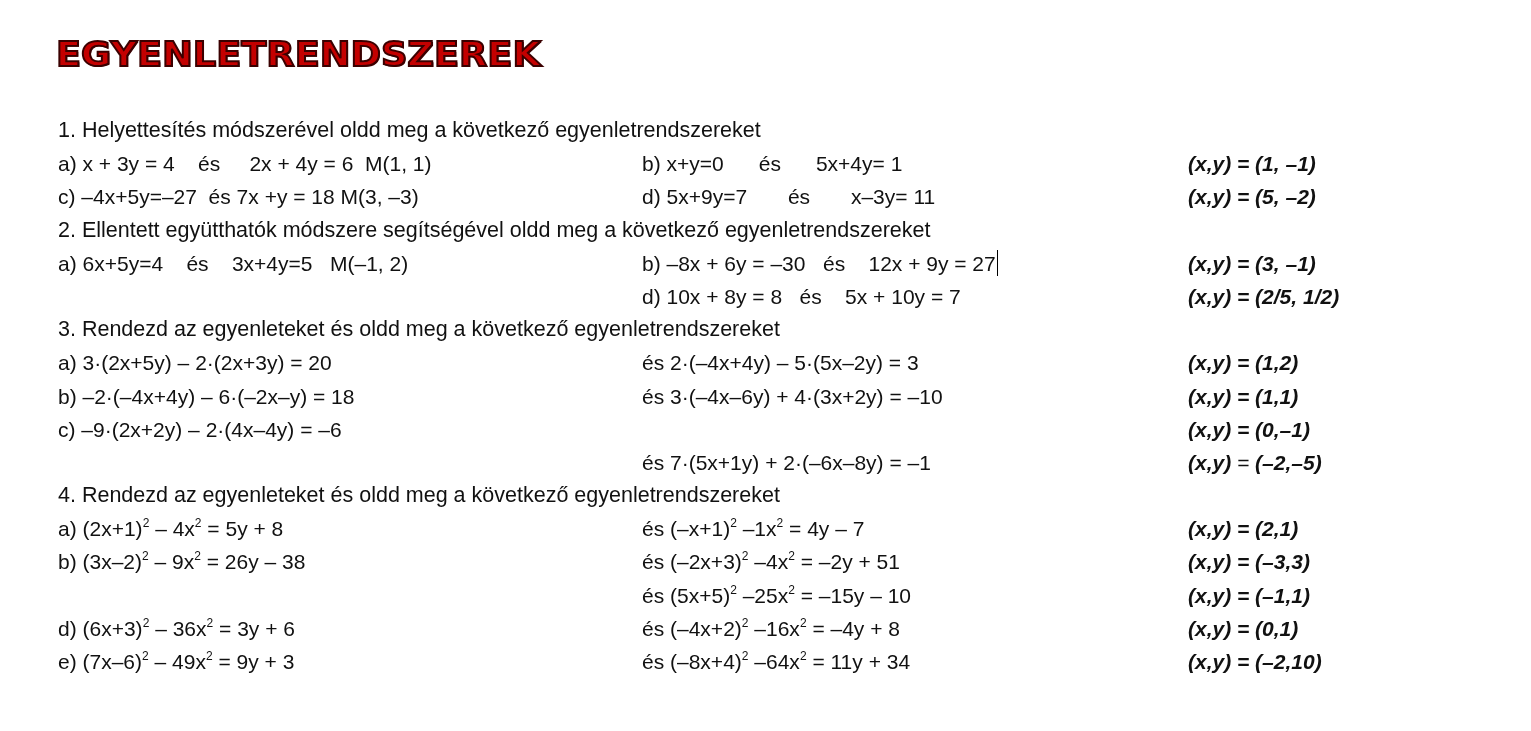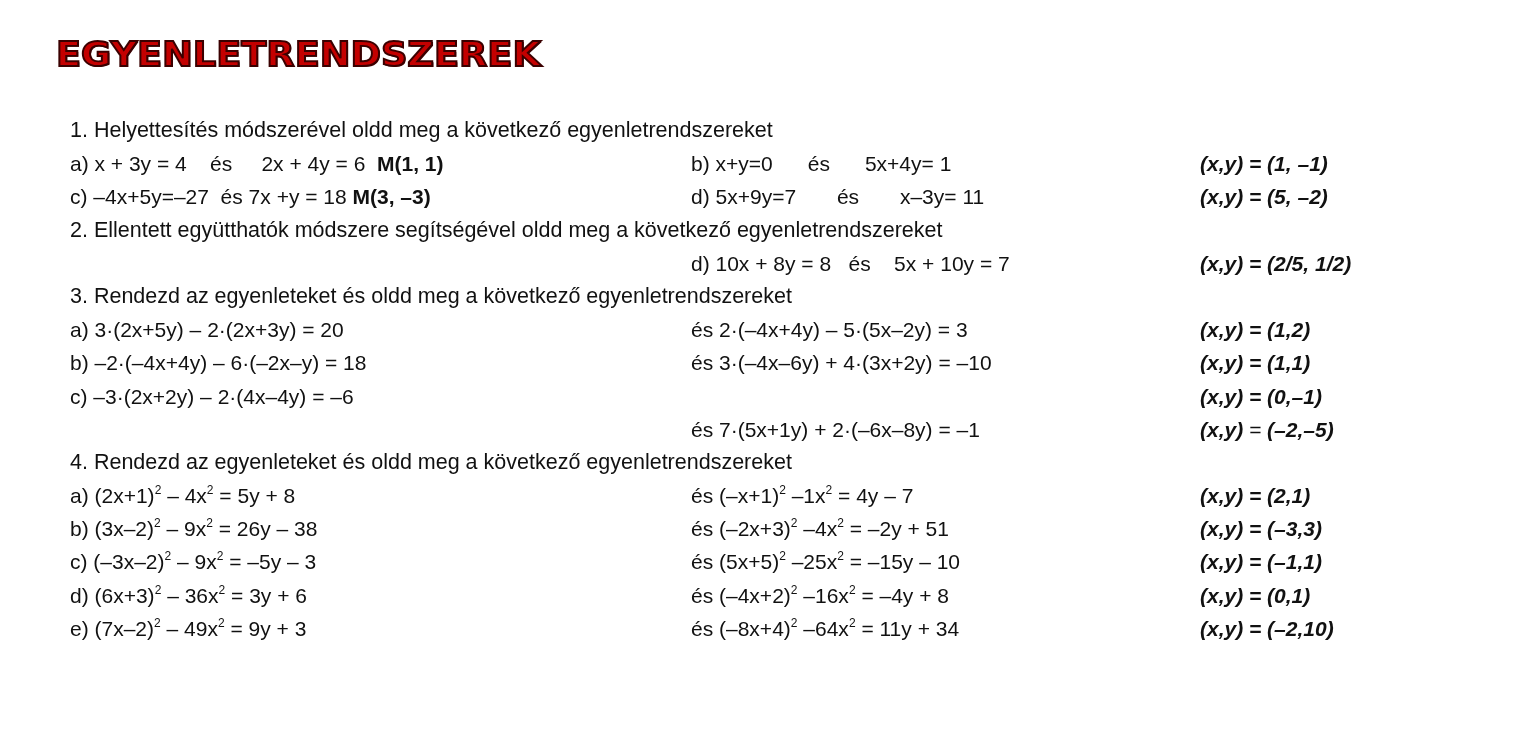--- a/index.html
+++ b/index.html
@@ -12,27 +12,27 @@
       position: absolute; left: 56px; top: 34px;
       font-family: "DejaVu Sans", sans-serif;
       font-weight: 900; font-size: 36px; letter-spacing: 0px;
       color: #c40000;
       -webkit-text-stroke: 2px #3a0000;
       text-shadow: 1px 1px 0 #3a0000;
       transform: scaleX(1.02) scaleY(0.95);
       transform-origin: left top;
       line-height: 44px;
     }
-    .doc { position: absolute; left: 58px; top: 114px; width: 1460px; margin-left: 12px; }
+    .doc { position: absolute; left: 58px; top: 114px; width: 1460px; }
     .line { position: relative; height: 33.2px; font-size: 21px; line-height: 33px; white-space: pre; }
     .heading { font-size: 21.5px; }
     .col-a { position: absolute; left: 0; top: 0; }
-    .col-b { position: absolute; left: 621px; top: 0; }
+    .col-b { position: absolute; left: 584px; top: 0; }
     .col-c { position: absolute; left: 1130px; top: 0; font-weight: bold; font-style: italic; }
-    .b { font-weight: bold; }
+    .b { font-weight: normal; }
     .nb { font-weight: normal; }
     sup { font-size: 12px; vertical-align: 9px; line-height: 0; }
     .cursor { display: inline-block; width: 1px; height: 26px; background: #000; vertical-align: -5px; margin-left: 1px; }
   </style>
 </head>
 <body>
 
 <div class="title">EGYENLETRENDSZEREK</div>
 
 <div class="doc">
@@ -44,64 +44,68 @@
     <span class="col-c">(x,y) = (1, –1)</span>
   </div>
   <div class="line">
     <span class="col-a"><span>c) –4x+5y=–27  és 7x +y = 18 </span><span class="b">M(3, –3)</span></span>
     <span class="col-b">d) 5x+9y=7       és       x–3y= 11</span>
     <span class="col-c">(x,y) = (5, –2)</span>
   </div>
 
   <div class="line heading">2. Ellentett együtthatók módszere segítségével oldd meg a következő egyenletrendszereket</div>
   <div class="line">
+    <span class="col-a"><span>a) 6x+5y=4    és    3x+4y=5   </span><span class="b">M(–1, 2)</span></span>
+    <span class="col-b"><span>b) –8x + 6y = –30   és    12x + 9y = 27</span><span class="cursor"></span></span>
+    <span class="col-c">(x,y) = (3, –1)</span>
+  </div>
+  <div class="line">
     <span class="col-b">d) 10x + 8y = 8   és    5x + 10y = 7</span>
     <span class="col-c">(x,y) = (2/5, 1/2)</span>
   </div>
 
   <div class="line heading">3. Rendezd az egyenleteket és oldd meg a következő egyenletrendszereket</div>
   <div class="line">
     <span class="col-a">a) 3·(2x+5y) – 2·(2x+3y) = 20</span>
     <span class="col-b">és 2·(–4x+4y) – 5·(5x–2y) = 3</span>
     <span class="col-c">(x,y) = (1,2)</span>
   </div>
   <div class="line">
     <span class="col-a">b) –2·(–4x+4y) – 6·(–2x–y) = 18</span>
     <span class="col-b">és 3·(–4x–6y) + 4·(3x+2y) = –10</span>
     <span class="col-c">(x,y) = (1,1)</span>
   </div>
   <div class="line">
-    <span class="col-a">c) –3·(2x+2y) – 2·(4x–4y) = –6</span>
+    <span class="col-a">c) –9·(2x+2y) – 2·(4x–4y) = –6</span>
     <span class="col-c">(x,y) = (0,–1)</span>
   </div>
   <div class="line">
     <span class="col-b">és 7·(5x+1y) + 2·(–6x–8y) = –1</span>
     <span class="col-c"><span>(x,y) </span><span class="nb">=</span><span> (–2,–5)</span></span>
   </div>
 
   <div class="line heading">4. Rendezd az egyenleteket és oldd meg a következő egyenletrendszereket</div>
   <div class="line">
     <span class="col-a"><span>a) (2x+1)</span><sup>2</sup><span> – 4x</span><sup>2</sup><span> = 5y + 8</span></span>
     <span class="col-b"><span>és (–x+1)</span><sup>2</sup><span> –1x</span><sup>2</sup><span> = 4y – 7</span></span>
     <span class="col-c">(x,y) = (2,1)</span>
   </div>
   <div class="line">
     <span class="col-a"><span>b) (3x–2)</span><sup>2</sup><span> – 9x</span><sup>2</sup><span> = 26y – 38</span></span>
     <span class="col-b"><span>és (–2x+3)</span><sup>2</sup><span> –4x</span><sup>2</sup><span> = –2y + 51</span></span>
     <span class="col-c">(x,y) = (–3,3)</span>
   </div>
   <div class="line">
-    <span class="col-a"><span>c) (–3x–2)</span><sup>2</sup><span> – 9x</span><sup>2</sup><span> = –5y – 3</span></span>
     <span class="col-b"><span>és (5x+5)</span><sup>2</sup><span> –25x</span><sup>2</sup><span> = –15y – 10</span></span>
     <span class="col-c">(x,y) = (–1,1)</span>
   </div>
   <div class="line">
     <span class="col-a"><span>d) (6x+3)</span><sup>2</sup><span> – 36x</span><sup>2</sup><span> = 3y + 6</span></span>
     <span class="col-b"><span>és (–4x+2)</span><sup>2</sup><span> –16x</span><sup>2</sup><span> = –4y + 8</span></span>
     <span class="col-c">(x,y) = (0,1)</span>
   </div>
   <div class="line">
-    <span class="col-a"><span>e) (7x–2)</span><sup>2</sup><span> – 49x</span><sup>2</sup><span> = 9y + 3</span></span>
+    <span class="col-a"><span>e) (7x–6)</span><sup>2</sup><span> – 49x</span><sup>2</sup><span> = 9y + 3</span></span>
     <span class="col-b"><span>és (–8x+4)</span><sup>2</sup><span> –64x</span><sup>2</sup><span> = 11y + 34</span></span>
     <span class="col-c">(x,y) = (–2,10)</span>
   </div>
 
 </div>
 
 </body></html>

